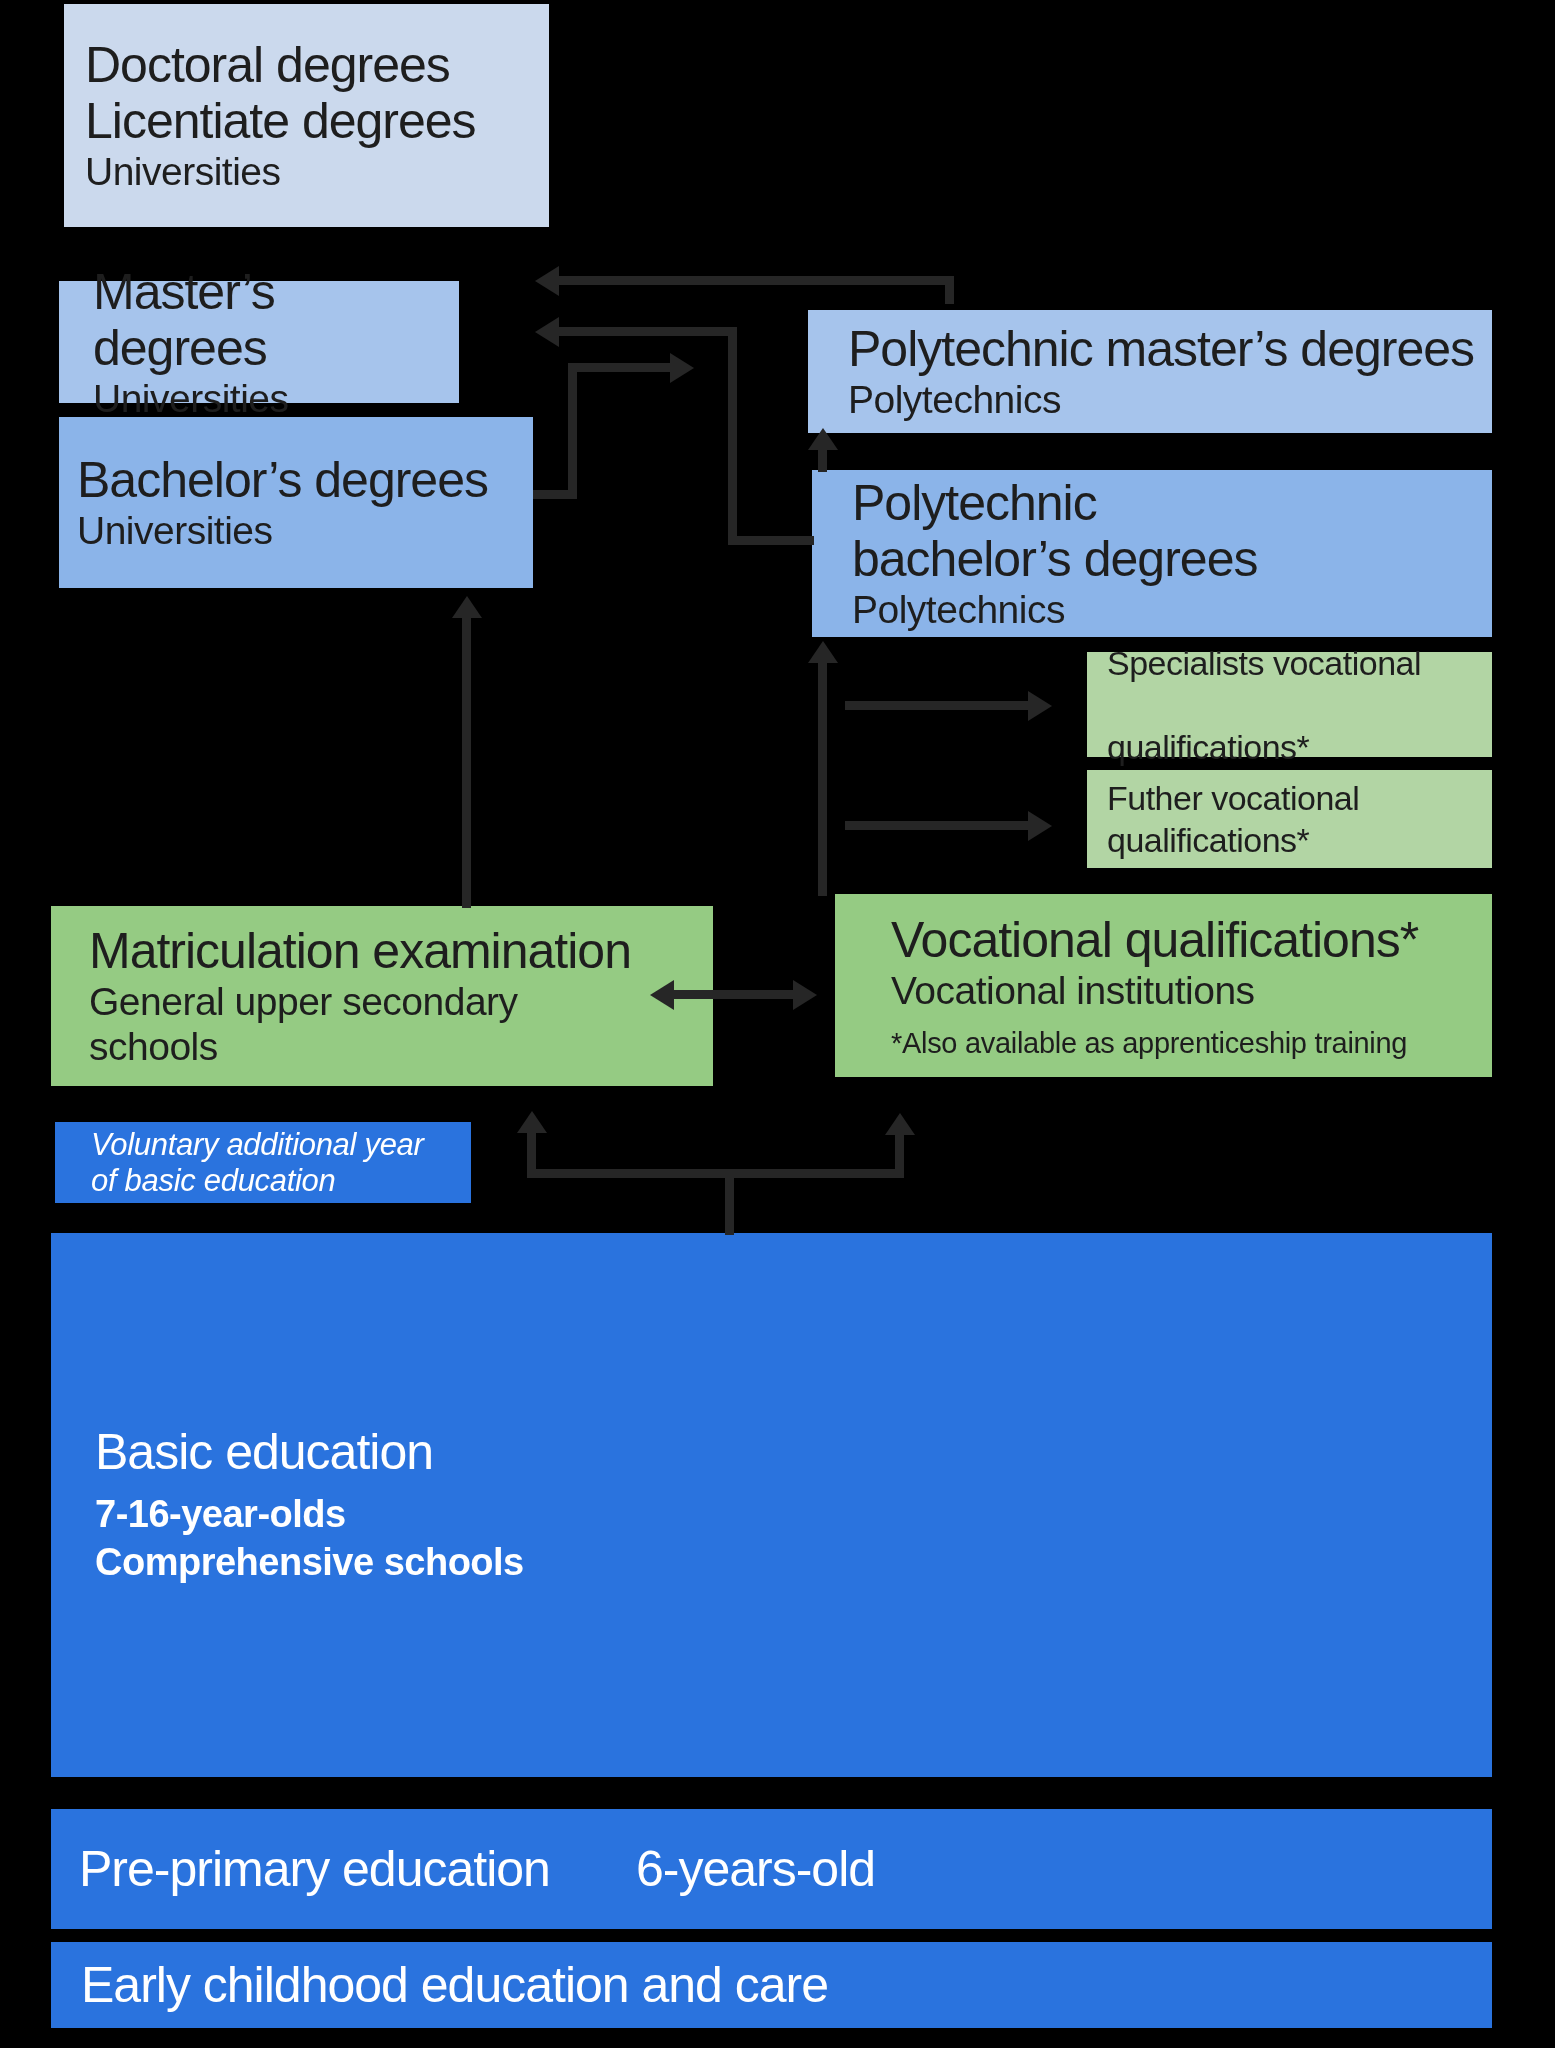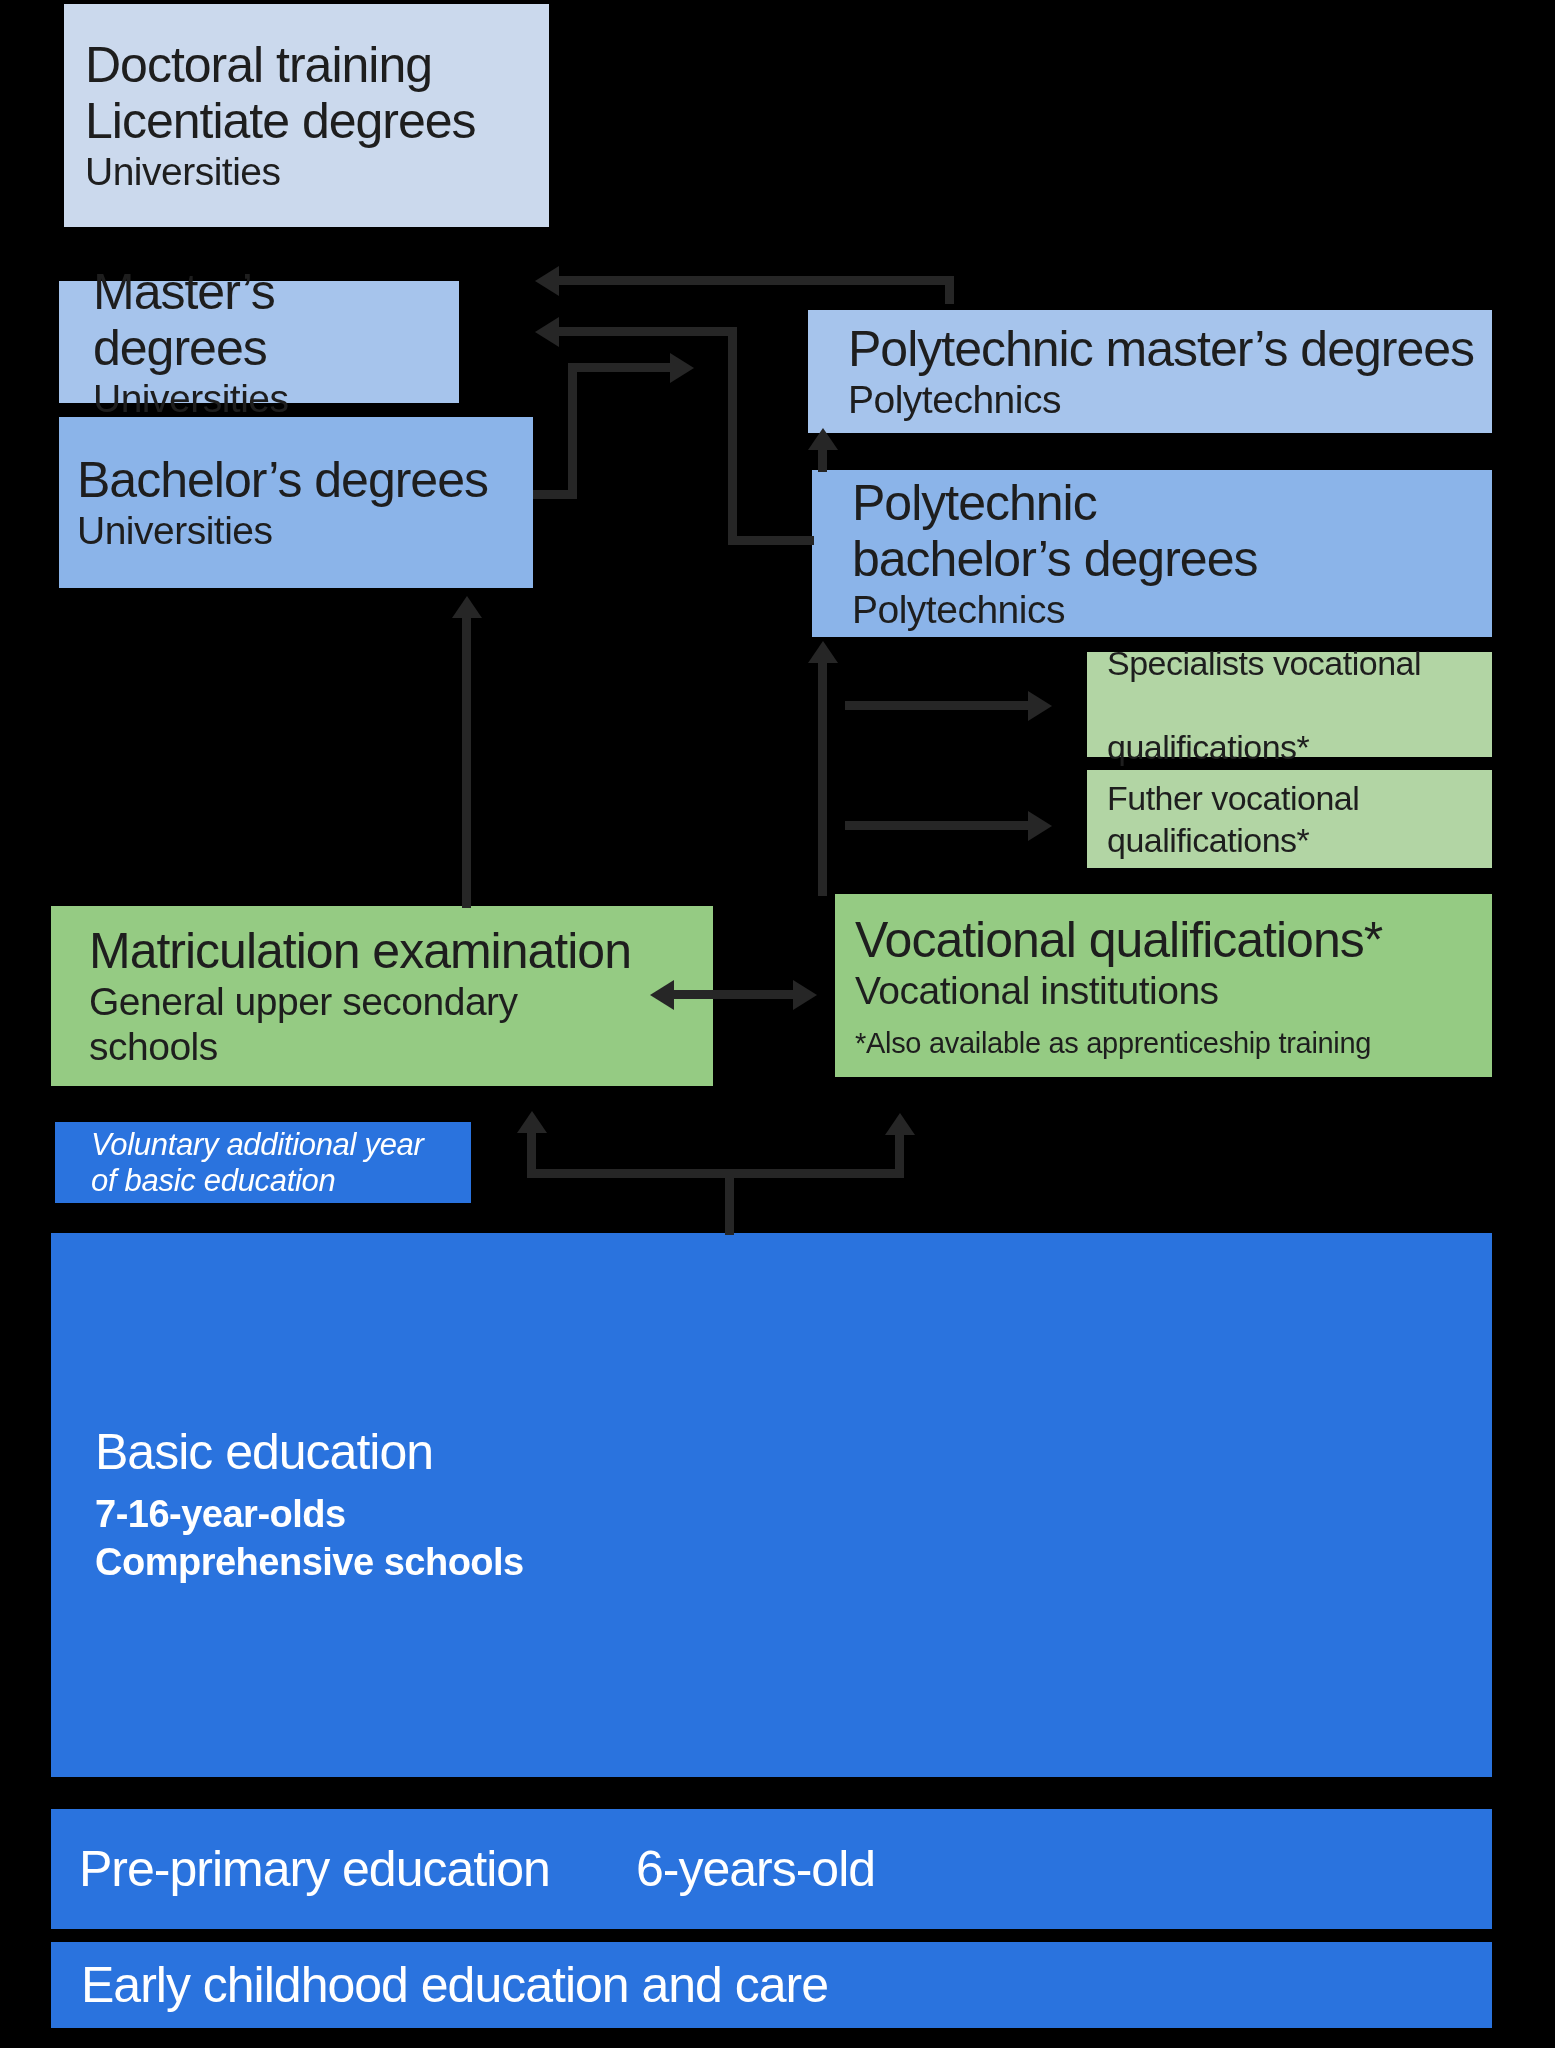--- a/index.html
+++ b/index.html
@@ -37,21 +37,21 @@
   .ah.right{border-top:15px solid transparent;border-bottom:15px solid transparent;border-left:24px solid var(--arrow,#262626);}
   .ah.up{border-left:15px solid transparent;border-right:15px solid transparent;border-bottom:22px solid var(--arrow,#262626);}
   .age{position:absolute;left:585px;top:50%;transform:translateY(-50%);}
 </style>
 </head>
 <body>
 
 <div id="canvas">
 
   <div class="box c-lightest" style="left:64px;top:4px;width:485px;height:223px;padding-left:21px;">
-    <div class="t">Doctoral training</div>
+    <div class="t">Doctoral degrees</div>
     <div class="t">Licentiate degrees</div>
     <div class="s">Universities</div>
   </div>
 
   <div class="box c-mid" style="left:59px;top:281px;width:400px;height:122px;padding-left:34px;">
     <div class="t">Master’s degrees</div>
     <div class="s">Universities</div>
   </div>
 
   <div class="box c-deep" style="left:59px;top:417px;width:474px;height:171px;padding-left:18px;">
@@ -79,21 +79,21 @@
     <div class="m">Futher vocational</div>
     <div class="m">qualifications*</div>
   </div>
 
   <div class="box c-green" style="left:51px;top:906px;width:662px;height:180px;padding-left:38px;">
     <div class="t">Matriculation examination</div>
     <div class="s">General upper secondary</div>
     <div class="s">schools</div>
   </div>
 
-  <div class="box c-green" style="left:835px;top:894px;width:657px;height:183px;padding-left:20px;">
+  <div class="box c-green" style="left:835px;top:894px;width:657px;height:183px;padding-left:56px;">
     <div class="t">Vocational qualifications*</div>
     <div class="s">Vocational institutions</div>
     <div class="n">*Also available as apprenticeship training</div>
   </div>
 
   <div class="box c-blue" style="left:55px;top:1122px;width:416px;height:81px;padding-left:36px;">
     <div class="v">Voluntary additional year</div>
     <div class="v">of basic education</div>
   </div>
 

